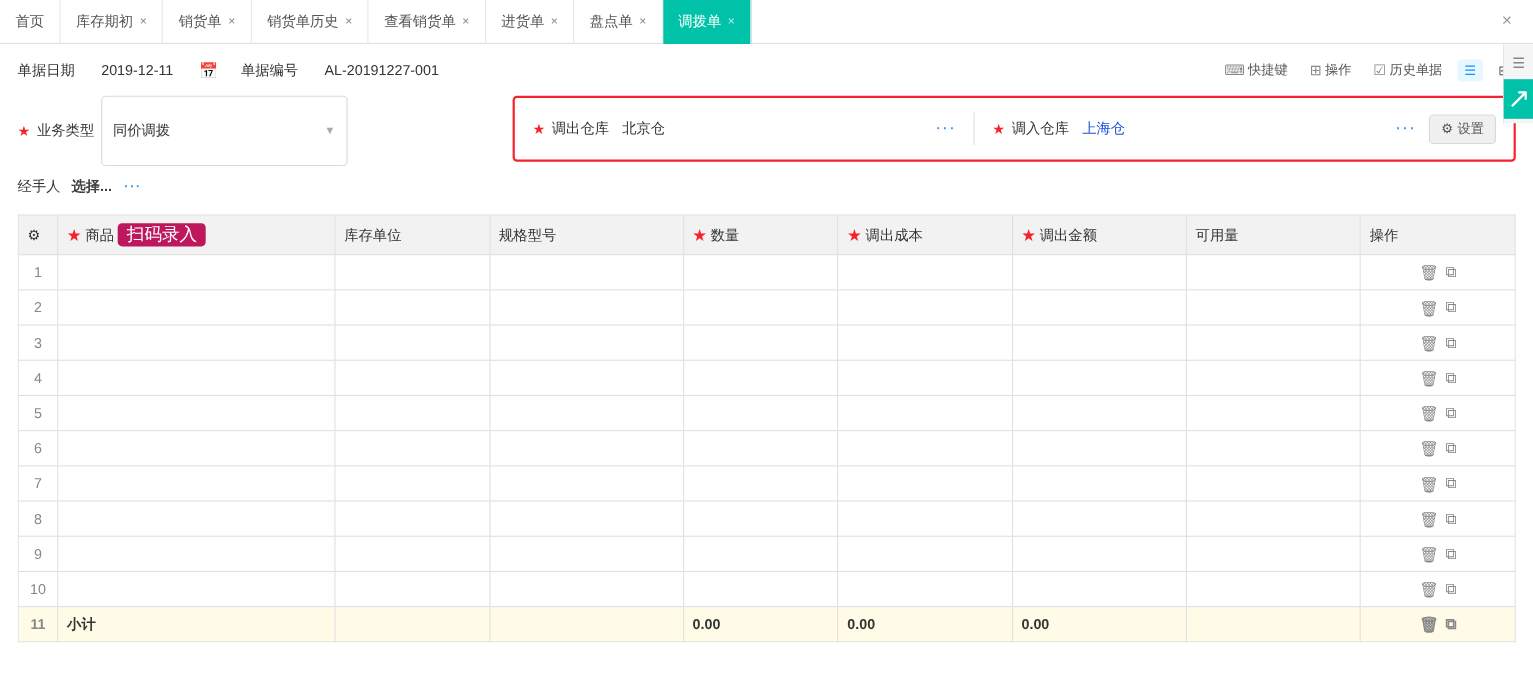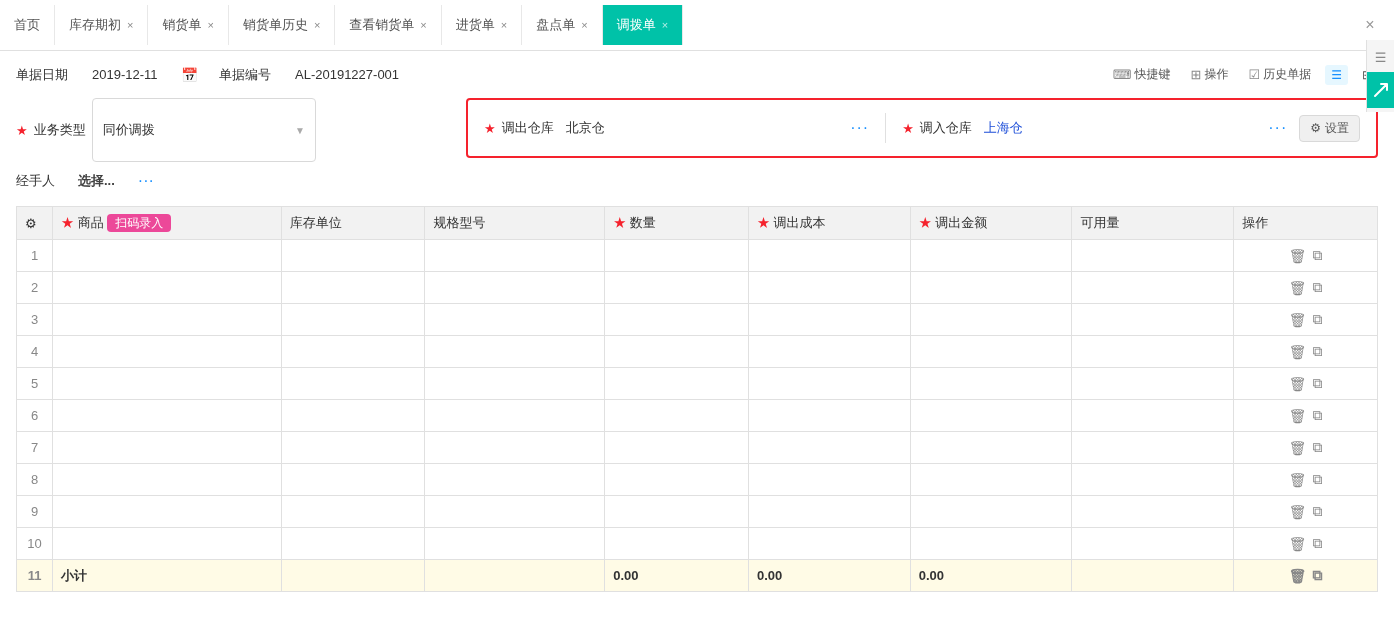--- a/index.html
+++ b/index.html
@@ -4,21 +4,21 @@
   <style>
     * { box-sizing: border-box; margin: 0; padding: 0; }
     body { font-family: "Microsoft YaHei", "PingFang SC", sans-serif; font-size: 13px; background: #f5f5f5; color: #333; }
 
     
     .tab-bar {
       display: flex; align-items: center;
       background: #fff;
       border-bottom: 1px solid #e0e0e0;
       padding: 0 0 0 0;
-      height: 51px;
+      height: 40px;
       position: relative;
     }
     .tab {
       display: flex; align-items: center;
       padding: 0 14px;
       height: 40px;
       cursor: pointer;
       font-size: 13px;
       color: #555;
       border-right: 1px solid #e8e8e8;
@@ -134,21 +134,21 @@
       flex: 1;
       border: 1px solid #d9d9d9; border-radius: 4px;
       padding: 22px 10px;
       display: flex; align-items: center; justify-content: space-between;
       cursor: pointer; background: #fff;
     }
     .select-box .arrow { color: #aaa; font-size: 10px; }
 
     
     .agent-row {
-      display: flex; align-items: center; gap: 23px;
+      display: flex; align-items: center; gap: 10px;
     }
     .agent-placeholder { color: #404040; font-weight: bold; }
     .agent-dots { color: #1890ff; cursor: pointer; font-size: 16px; }
 
     
     .data-table {
       width: 100%;
       border-collapse: collapse;
       font-size: 13px;
       margin-top: 8px;
@@ -185,23 +185,23 @@
     }
 
     
     .gear-th {
       width: 36px; text-align: center;
       background: #f2f2f2;
     }
 
     
     .scan-btn {
-      background: #ec4899; color: #fff;
+      background: #be185d; color: #fff;
       border-radius: 4px; padding: 2px 8px;
-      font-size: 12px; cursor: pointer;
+      font-size: 16px; cursor: pointer;
       white-space: nowrap;
     }
 
     
     .table-wrapper {
       overflow-x: auto;
       overflow-y: hidden;
     }
 
     

